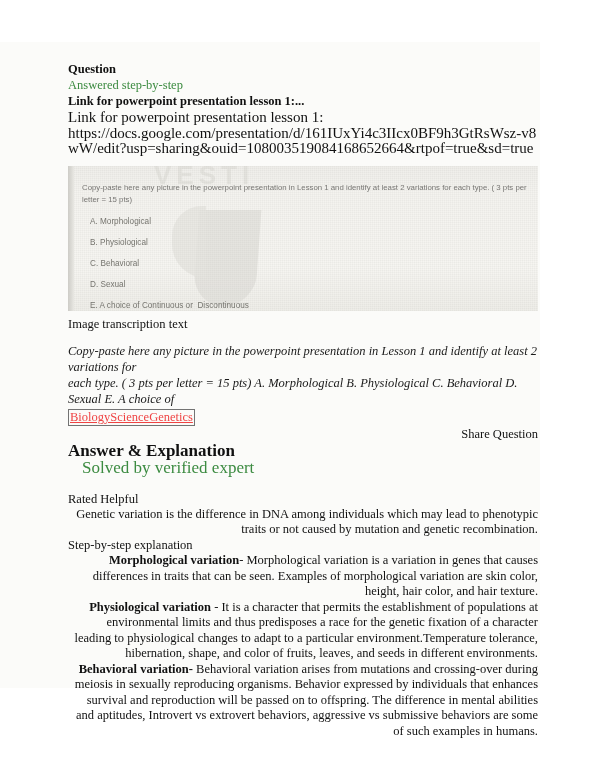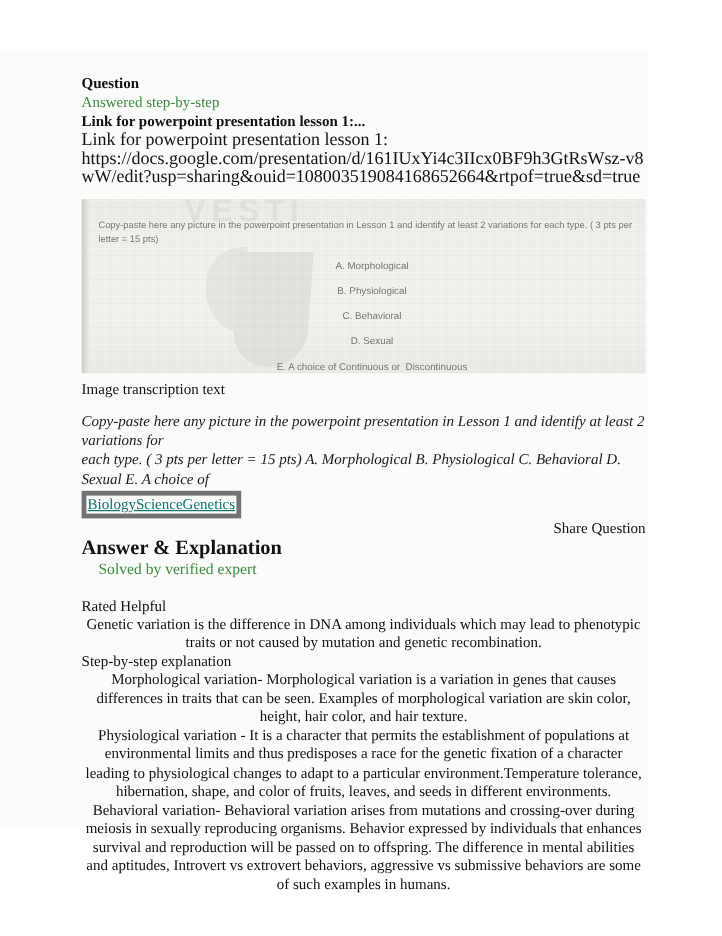--- a/index.html
+++ b/index.html
@@ -150,21 +150,20 @@
   .slide-prompt {
     font-size: 7.8px;
     line-height: 12.5px;
     margin: 0 0 9px 0;
     color: #777673;
   }
   .slide-list {
     list-style: none;
     margin: 0;
     padding: 0 0 0 8px;
-    text-align: center;
   }
   .slide-list li {
     font-size: 8.2px;
     line-height: 11px;
     margin-bottom: 10px;
     color: #76756f;
     white-space: pre;
   }
 
   
@@ -181,67 +180,67 @@
     margin: 11px 0 0 0;
     color: #1a1a1a;
   }
   .transcription-body .tline { display: block; }
 
   .tags {
     display: inline-block;
     font-size: 12.5px;
     line-height: 15px;
     margin: 2px 0 0 0;
-    color: #0f766e;
+    color: #ef4444;
     text-decoration: underline;
-    border: 4px solid #737373;
+    border: 1px solid #737373;
     padding: 0 1px;
   }
   .share-row {
     font-size: 12.5px;
     line-height: 15px;
     margin: 1px 0 0 0;
     color: #111111;
     text-align: right;
   }
   .answer-heading {
     font-size: 17px;
     font-weight: bold;
     line-height: 15px;
     margin: 1px 0 0 0;
     color: #111111;
   }
   .verified {
-    font-size: 13px;
+    font-size: 17px;
     line-height: 15px;
     margin: 2px 0 0 0;
     padding-left: 14px;
     color: #3c8b41;
   }
   .rated {
     font-size: 12.5px;
     line-height: 15px;
     margin: 17px 0 0 0;
     color: #111111;
   }
   .answer-para {
     font-size: 12.5px;
     line-height: 15.5px;
     margin: 0;
     color: #111111;
-    text-align: center;
+    text-align: right;
   }
   .sbs-heading {
     font-size: 12.5px;
     font-weight: normal;
     line-height: 15.5px;
     margin: 0;
     color: #111111;
   }
-  .term { font-weight: normal; }
+  .term { font-weight: bold; }
 </style>
 </head>
 <body>
 
 <div class="page">
   <div class="content-panel"></div>
 
   <div class="content-inner">
 
     <div>

